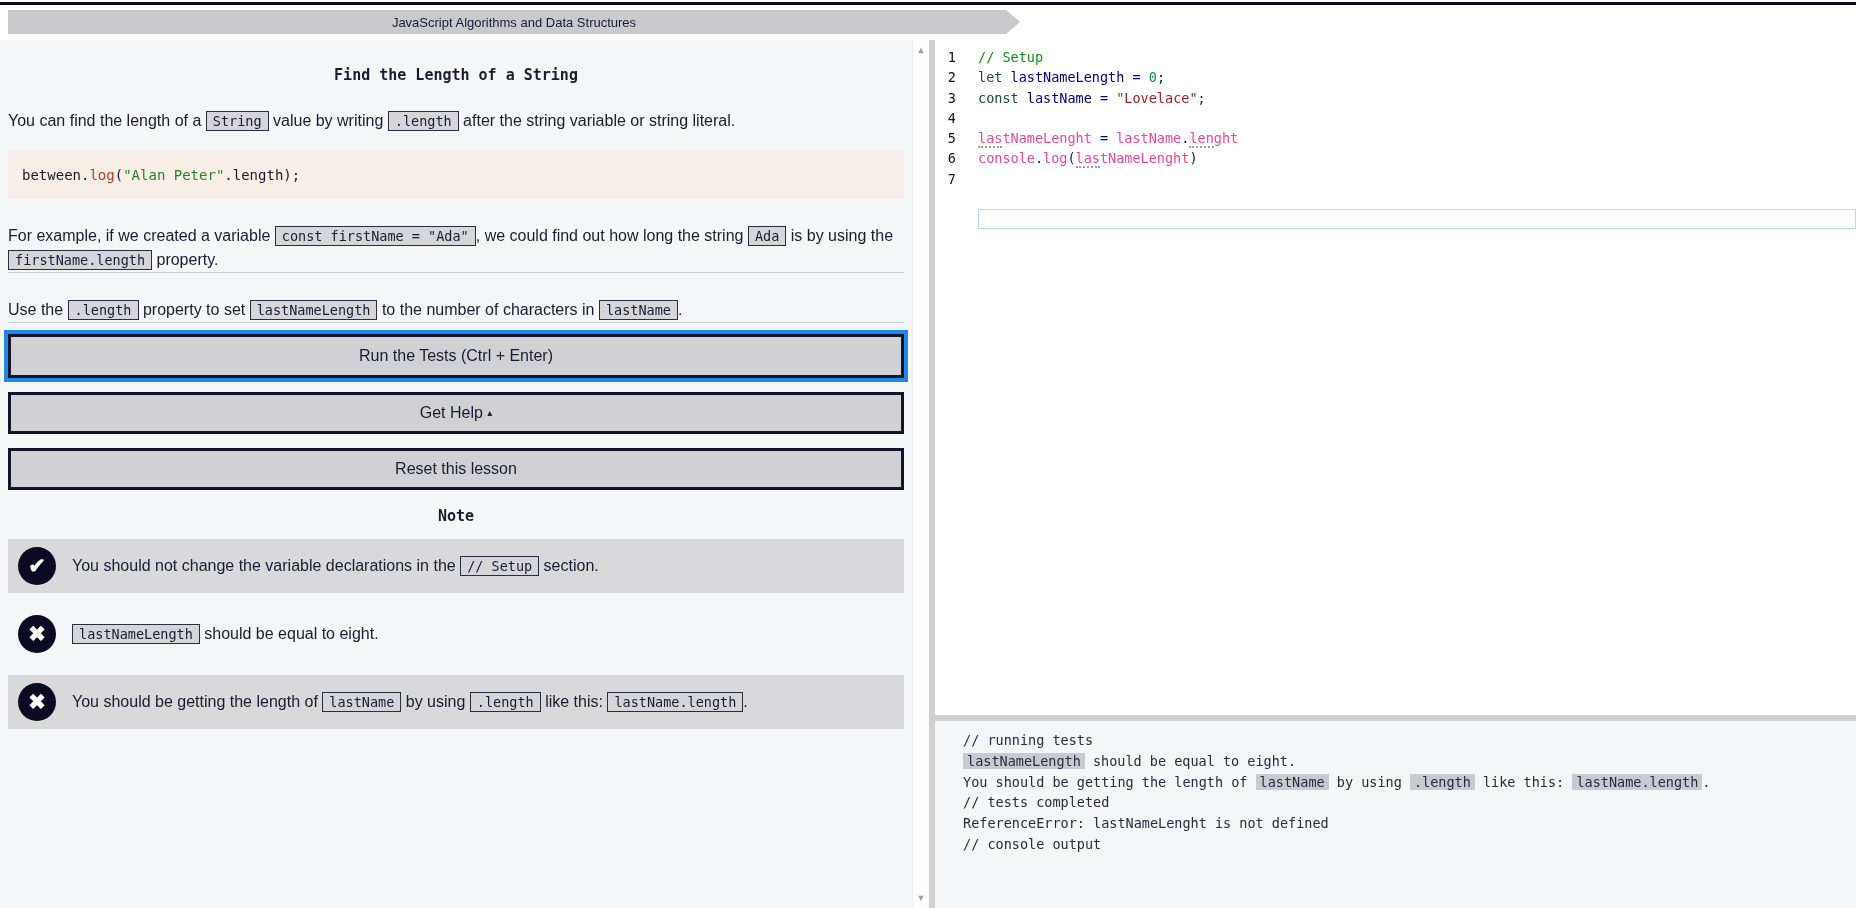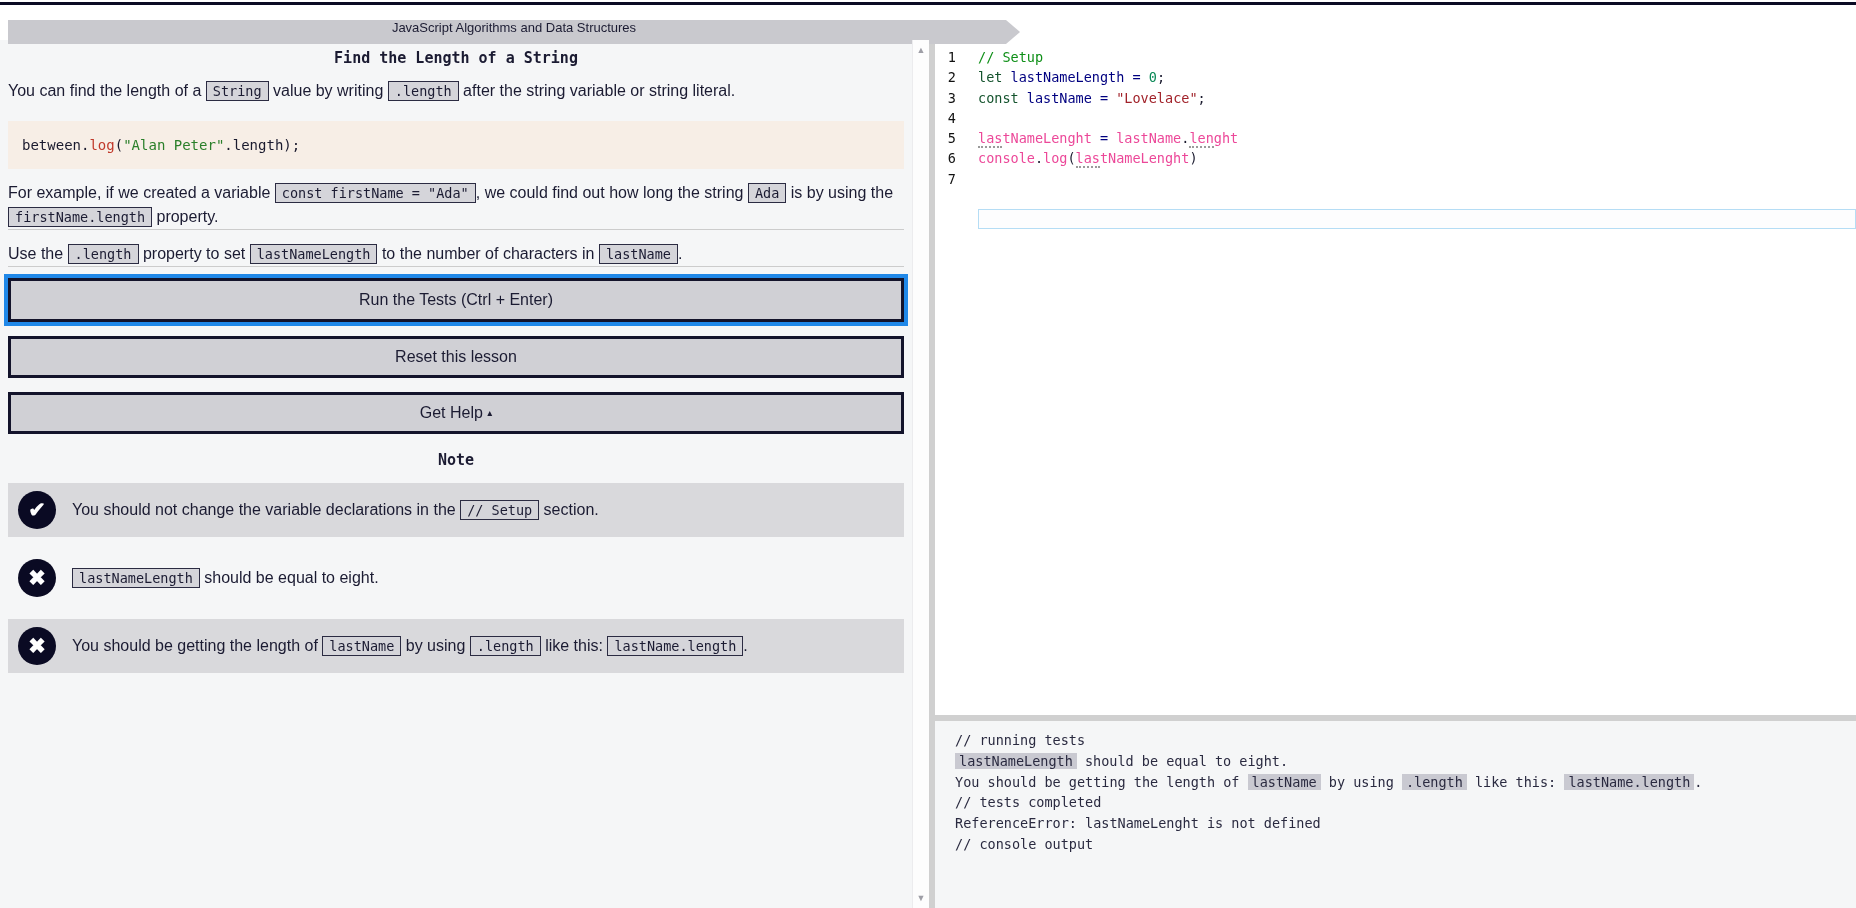--- a/index.html
+++ b/index.html
@@ -2,34 +2,34 @@
 <html><head>
 <meta charset="utf-8">
 <style>
   * { margin:0; padding:0; box-sizing:border-box; }
   html,body { width:1856px; height:908px; overflow:hidden; background:#fff;
               font-family:"Liberation Sans", sans-serif; color:#1b1b32; }
 
   
   .header { position:relative; height:40px; background:#fff; }
   .header::before { content:""; position:absolute; top:2px; left:0; right:0; height:3px; background:#0a0a23; }
-  .tab { position:absolute; top:20px; height:24px; display:flex; align-items:flex-start; justify-content:center;
+  .tab { position:absolute; top:10px; height:24px; display:flex; align-items:center; justify-content:center;
          font-size:13px; color:#1b1b32; cursor:pointer; }
   .tab-left { left:8px; width:1012px; background:#c9c9ce;
               clip-path:polygon(0 0, calc(100% - 14px) 0, 100% 50%, calc(100% - 14px) 100%, 0 100%); }
   .tab-right { left:1024px; right:8px; background:#f4f4f6; border-top:1px solid #dcdcde; border-bottom:1px solid #dcdcde; }
 
   
   .main { display:flex; height:868px; }
 
   
   .lesson { width:912px; height:100%; background:#f5f6f7; overflow:hidden; padding:0 8px; font-size:16px; }
-  .lesson h2 { margin-top:9px; text-align:center; font-family:"DejaVu Sans Mono", monospace;
+  .lesson h2 { margin-top:26px; text-align:center; font-family:"DejaVu Sans Mono", monospace;
                font-size:15px; font-weight:bold; color:#1b1b32; }
-  .lesson p { margin:12px 0 0; line-height:24px; }
+  .lesson p { margin:25px 0 0; line-height:24px; }
   code.chip { font-family:"DejaVu Sans Mono", monospace; font-size:13.5px; background:#d5d5da;
               border:1.5px solid #2b2b42; padding:1px 6px; white-space:nowrap; }
   .codeblock { margin-top:18px; background:#f7eee6; padding:16px 14px;
                font-family:"DejaVu Sans Mono", monospace; font-size:14px; color:#22222f; }
   .codeblock .tok-fn { color:#c0392b; }
   .codeblock .tok-str { color:#2a7f2a; }
   hr.rule { border:none; border-top:1px solid #cccccc; margin:0; }
   .rule-1 { margin-top:62px; }
   .rule-2 { margin-top:22px; }
   .instruction { margin:20px 0 0; }
@@ -72,21 +72,21 @@
   .tok-var { color:#ec4899; }
   .tok-op  { color:#000080; }
   .tok-num { color:#088855; }
   .tok-str { color:#a1222a; }
   .tok-pl  { color:#1a1a2e; }
   .tok-u   { border-bottom:2px dotted #9a9a9a; }
   .active-line { height:20px; margin-left:13px; border:1px solid #b5ddf5; background:#fdfdfe; }
 
   .hdivider { height:6px; background:#d0d0d0; }
 
-  .console { height:187px; background:#f5f6f7; padding:9px 20px; font-family:"DejaVu Sans Mono", monospace;
+  .console { height:187px; background:#f5f6f7; padding:9px 28px; font-family:"DejaVu Sans Mono", monospace;
              font-size:13.5px; line-height:20.8px; color:#2a2a40; overflow:hidden; }
   .console code { font-family:inherit; background:#c9c9d1; padding:0 4px; }
 </style>
 </head>
 <body>
 
 <div class="header">
   <div class="tab tab-left">
     <span>JavaScript Algorithms and Data Structures</span>
   </div>
@@ -107,25 +107,25 @@
     <hr class="rule rule-1">
 
     <p class="instruction">Use the <code class="chip">.length</code> property to set <code class="chip">lastNameLength</code> to the number of characters in <code class="chip">lastName</code>.</p>
 
     <hr class="rule rule-2">
 
     <button class="btn btn-run">
       <span>Run the Tests (Ctrl + Enter)</span>
     </button>
     <button class="btn">
-      <span>Reset this lesson</span>
+      <span>Get Help</span>
+      <span class="chev-up">▴</span>
     </button>
     <button class="btn">
-      <span>Get Help</span>
-      <span class="chev-up">▴</span>
+      <span>Reset this lesson</span>
     </button>
 
     <div class="tests-heading">Note</div>
 
     <div class="test-row shaded">
       <div class="test-icon">✔</div>
       <div class="test-text">You should not change the variable declarations in the <code class="chip">// Setup</code> section.</div>
     </div>
     <div class="test-row">
       <div class="test-icon">✖</div>

